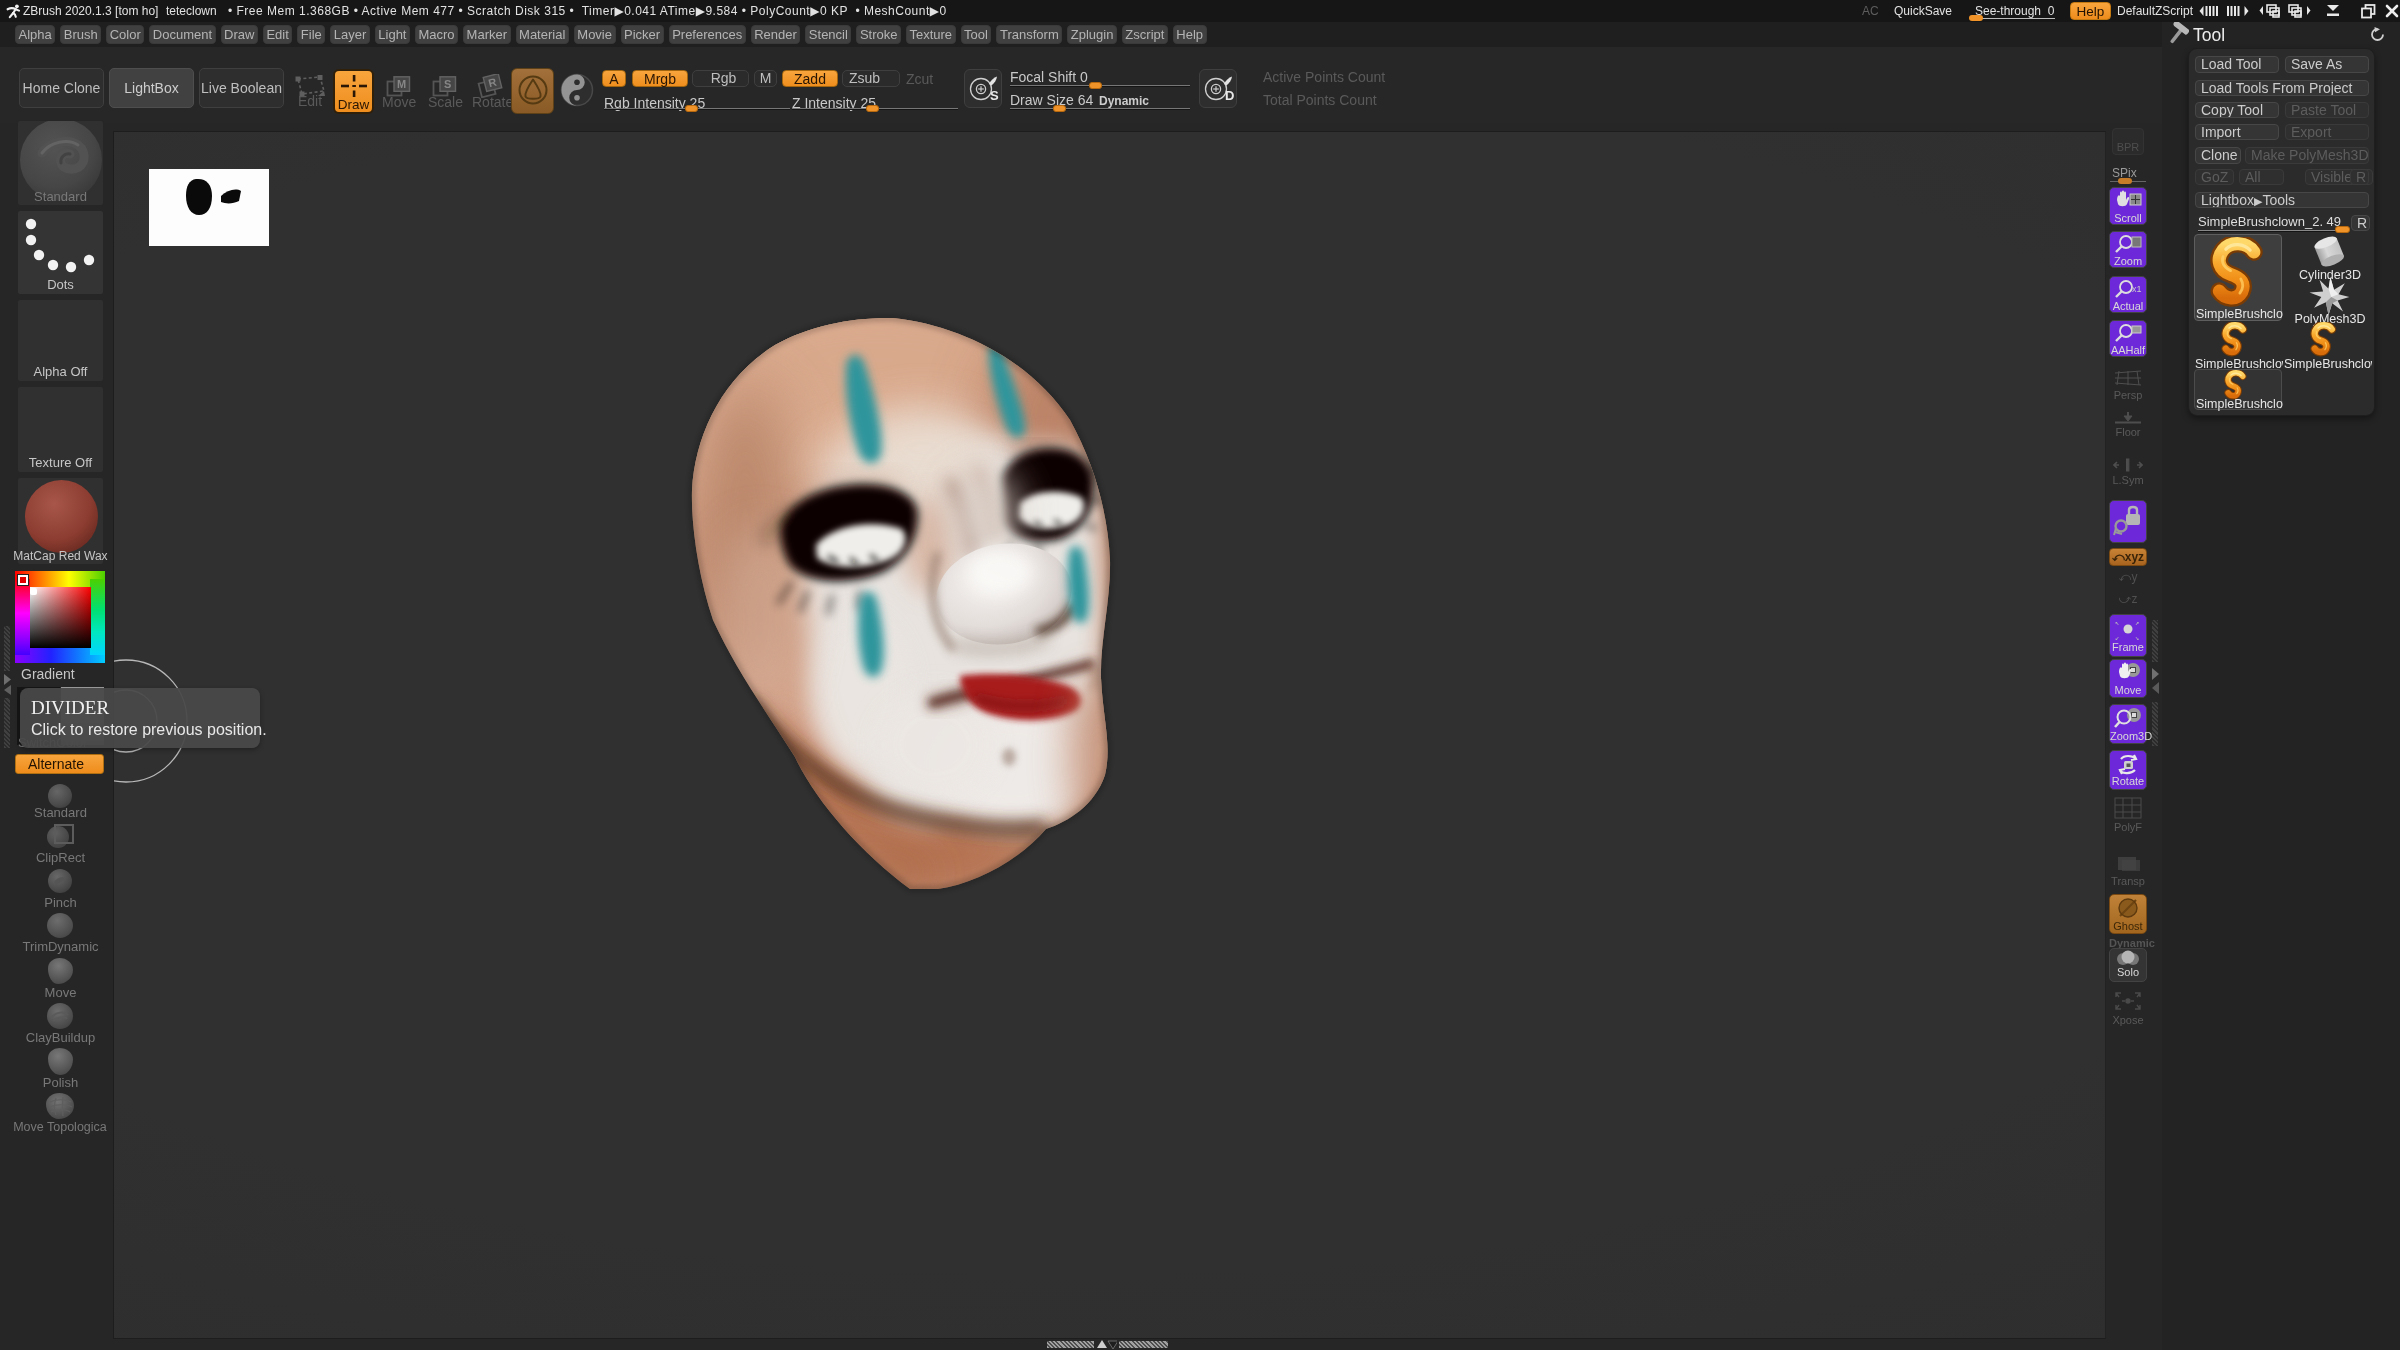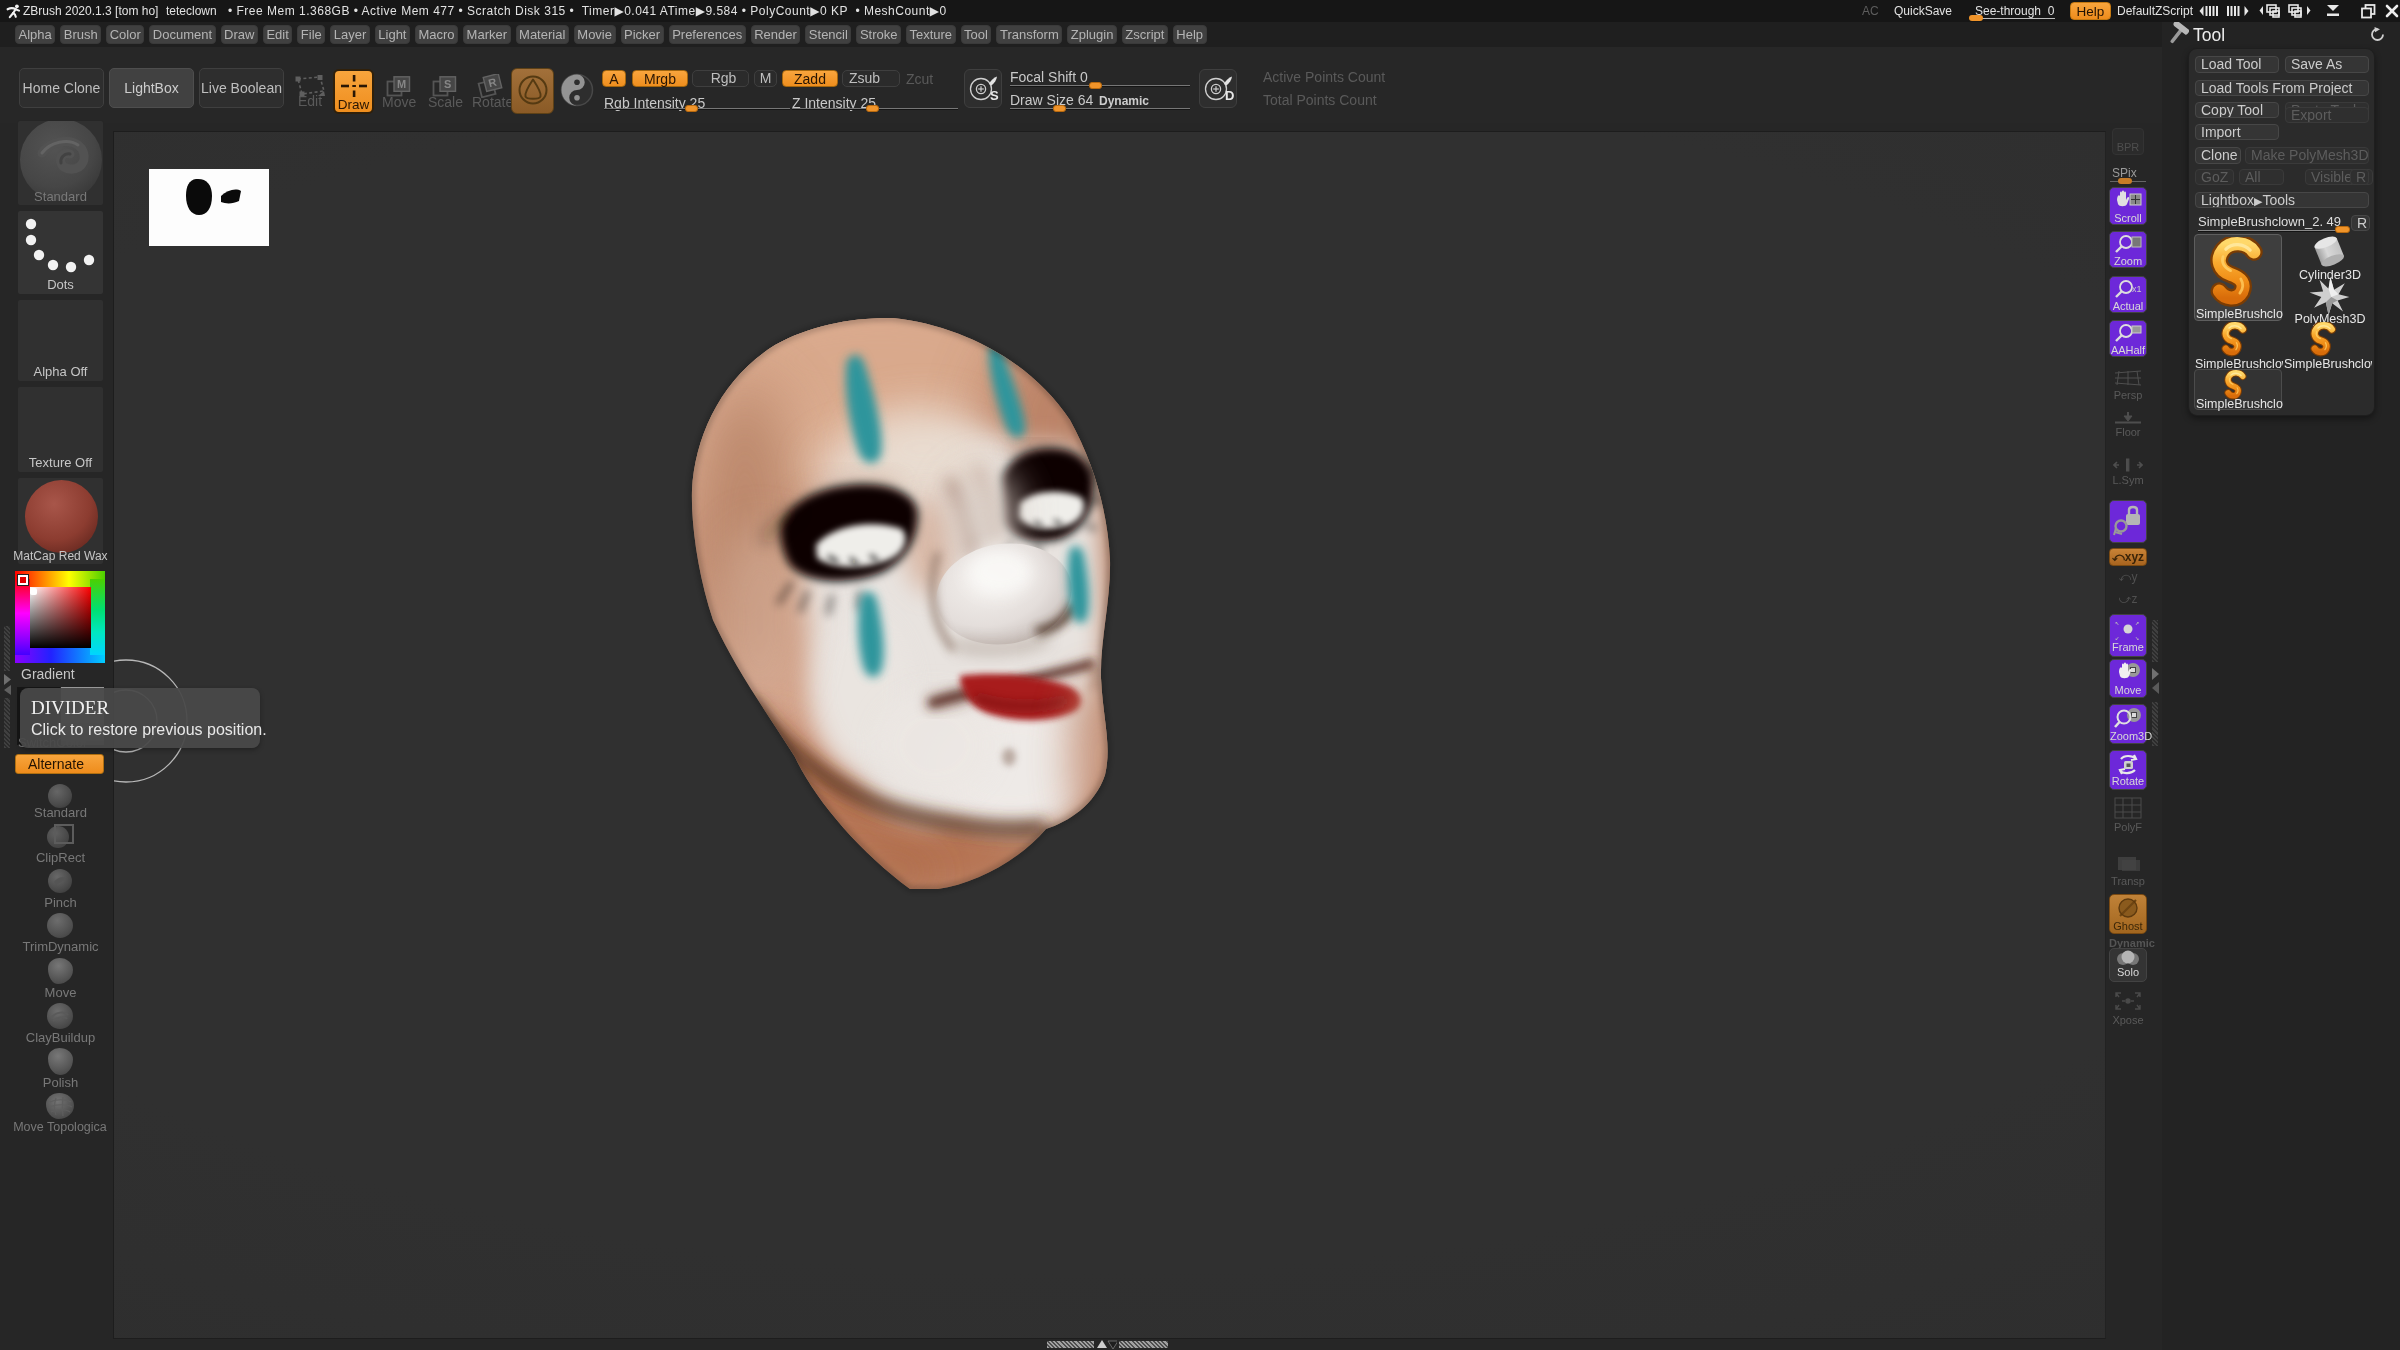--- a/index.html
+++ b/index.html
@@ -685,21 +685,21 @@
       </symbol>
     </defs>
   </svg>
   <div id="toolpanel">
     <div class="pbtn" style="left:6px;top:7px;width:84px;height:17px">Load Tool</div>
     <div class="pbtn" style="left:96px;top:7px;width:84px;height:17px">Save As</div>
     <div class="pbtn" style="left:6px;top:31px;width:174px;height:16px">Load Tools From Project</div>
     <div class="pbtn" style="left:6px;top:53px;width:84px;height:16px">Copy Tool</div>
     <div class="pbtn pdim" style="left:96px;top:53px;width:84px;height:16px">Paste Tool</div>
     <div class="pbtn" style="left:6px;top:75px;width:84px;height:16px">Import</div>
-    <div class="pbtn pdim" style="left:96px;top:58px;width:84px;height:16px">Export</div>
+    <div class="pbtn pdim" style="left:96px;top:75px;width:84px;height:16px">Export</div>
     <div class="pbtn" style="left:6px;top:98px;width:46px;height:17px">Clone</div>
     <div class="pbtn pdim" style="left:56px;top:98px;width:124px;height:17px">Make PolyMesh3D</div>
     <div class="pbtn pdim" style="left:6px;top:120px;width:39px;height:16px">GoZ</div>
     <div class="pbtn pdim" style="left:50px;top:120px;width:45px;height:16px">All</div>
     <div class="pbtn pdim" style="left:116px;top:120px;width:68px;height:16px">Visible</div>
     <div class="pbtn pdim" style="left:161px;top:120px;width:19px;height:16px">R</div>
     <div class="pbtn" style="left:6px;top:143px;width:174px;height:16px">Lightbox<span style="font-size:11px">▶</span>Tools</div>
     <div class="abs" style="left:9px;top:165px;color:#dedede;font-size:13px">SimpleBrushclown_2. 49</div>
     <div class="abs" style="left:9px;top:181px;width:150px;height:1px;background:#888;box-shadow:0 1px 0 #141414"></div>
     <div class="abs" style="left:146px;top:177px;width:15px;height:7px;background:#f0942a;border-radius:3px;border:1px solid #b8690e"></div>

